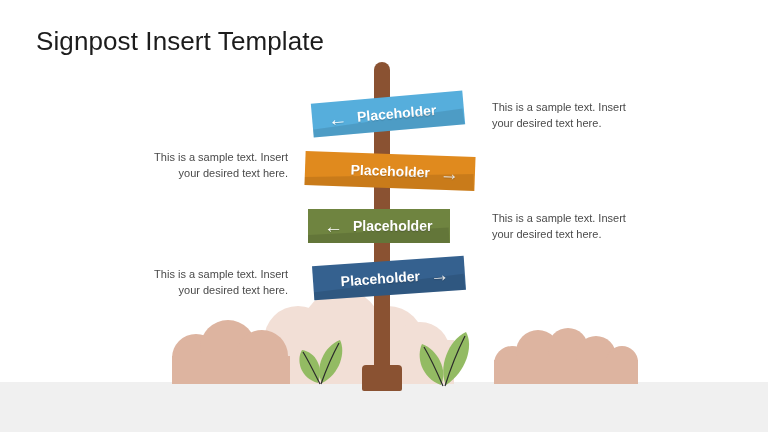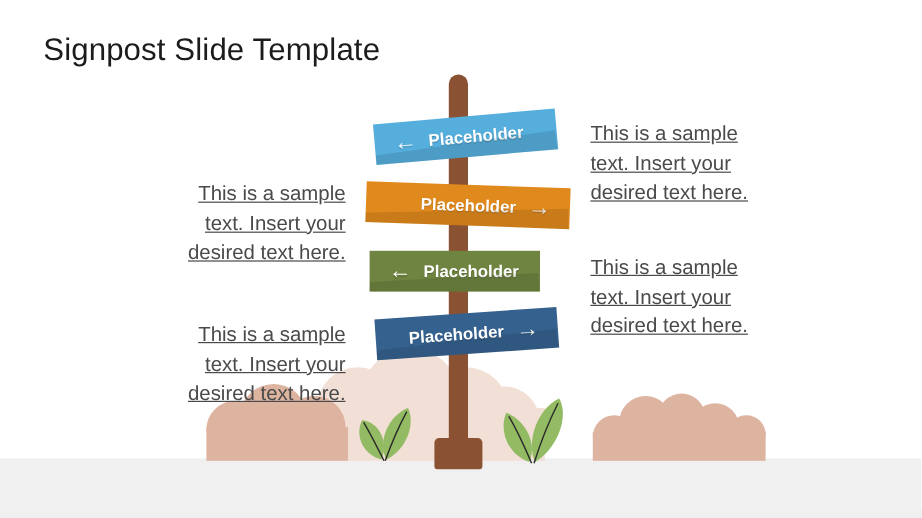--- a/index.html
+++ b/index.html
@@ -142,39 +142,38 @@
     background: #35618f;
     transform: rotate(-4deg);
     justify-content: flex-end;
     padding-right: 16px;
   }
 
   
   .sample-text {
     position: absolute;
     width: 152px;
-    font-size: 17px;
+    font-size: 11px;
     line-height: 1.45;
     color: #4a4a4a;
-    text-decoration: underline;
   }
   .sample-text.right-side { text-align: left; }
   .sample-text.left-side  { text-align: right; }
 
   #text-1 { left: 492px; top: 100px; }
   #text-2 { left: 136px; top: 150px; }
   #text-3 { left: 492px; top: 211px; }
   #text-4 { left: 136px; top: 267px; }
 </style>
 </head>
 <body>
 
 <div id="slide">
 
-  <div id="slide-title">Signpost Slide Template</div>
+  <div id="slide-title">Signpost Insert Template</div>
 
   <div class="ground"></div>
 
   <svg class="scenery" viewBox="0 0 768 432" xmlns="http://www.w3.org/2000/svg">
 
     <g>
       <circle cx="298" cy="340" r="34" fill="#f2dfd6"></circle>
       <circle cx="342" cy="330" r="40" fill="#f2dfd6"></circle>
       <circle cx="388" cy="342" r="36" fill="#f2dfd6"></circle>
       <circle cx="420" cy="352" r="30" fill="#f2dfd6"></circle>

